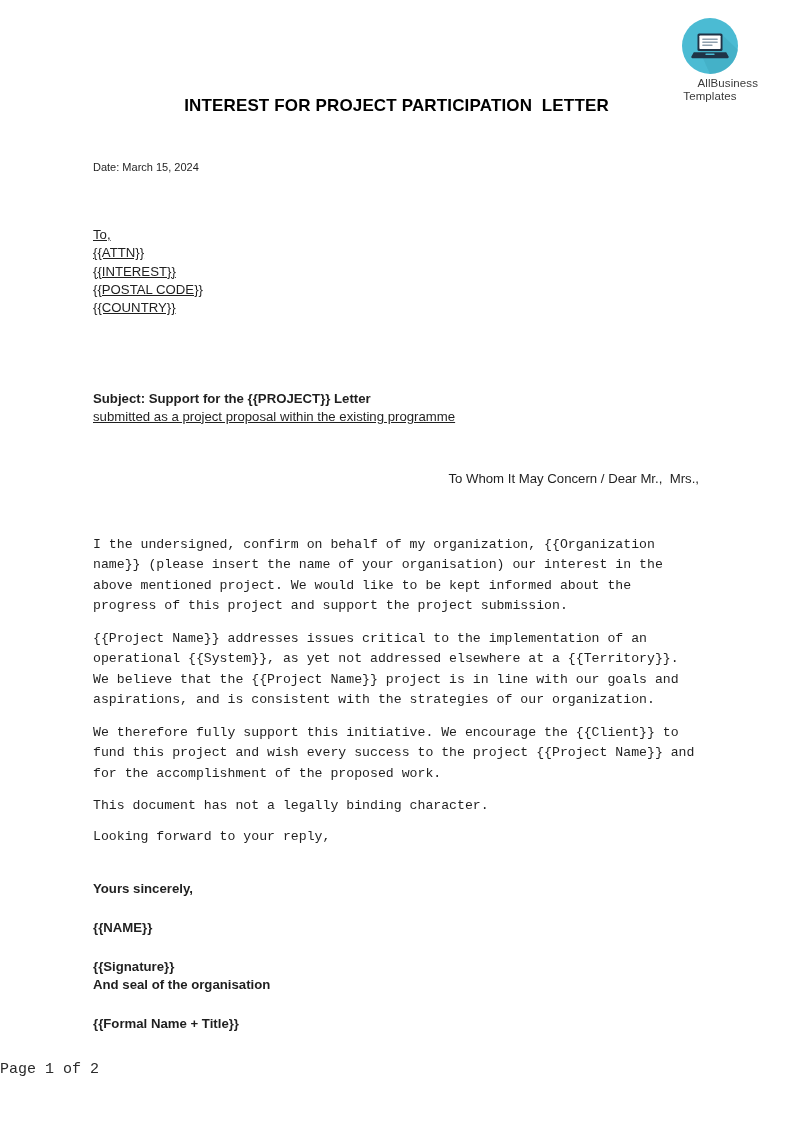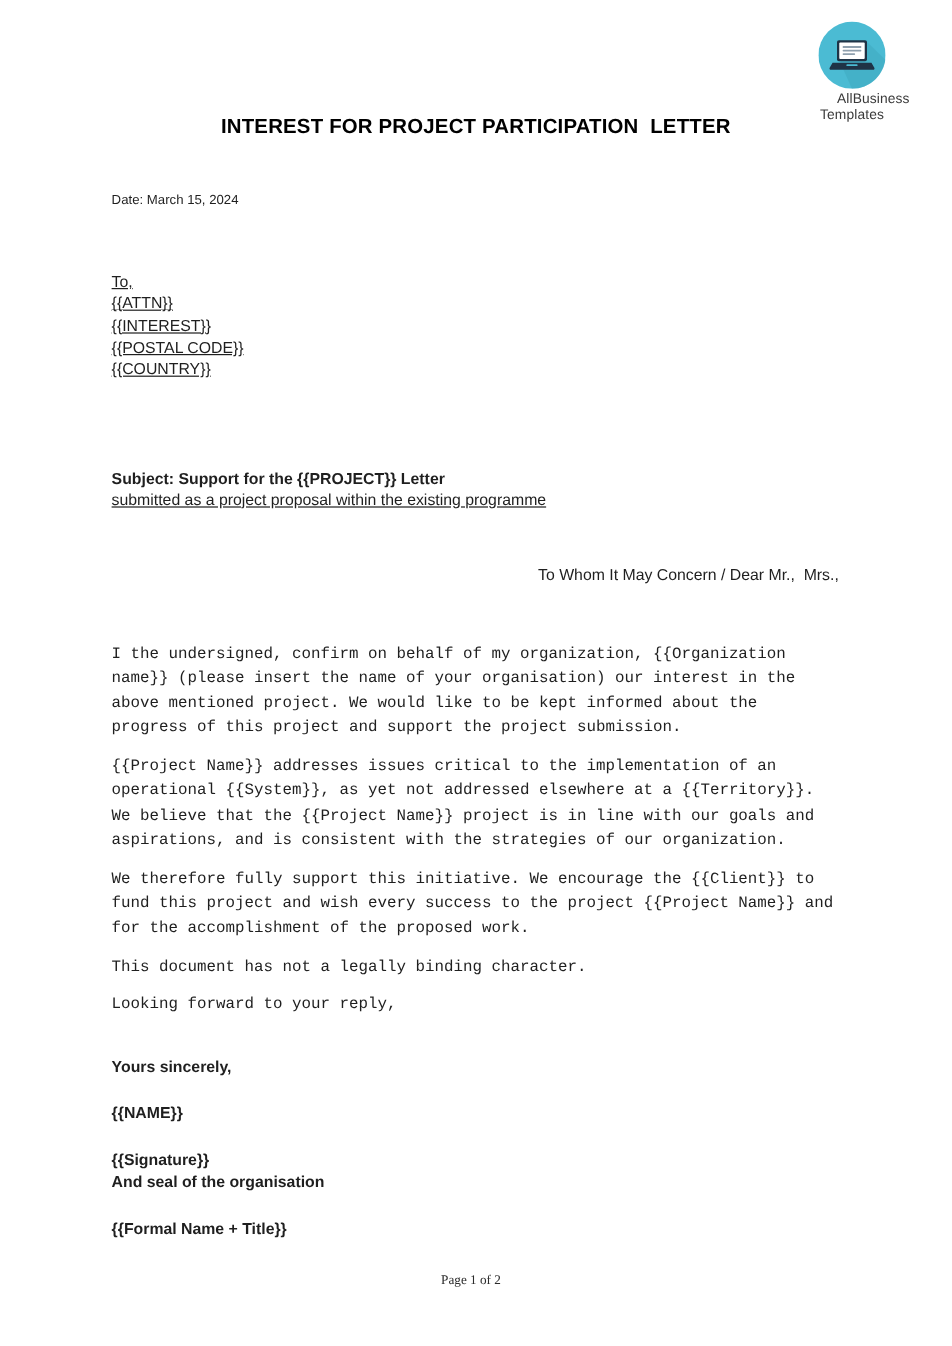--- a/index.html
+++ b/index.html
@@ -128,23 +128,22 @@
   }
   .closing .grp:last-child { margin-bottom: 0; }
   .closing .line { line-height: 18px; }
 
   
   .footer {
     position: absolute;
     top: 1061px;
     left: 0;
     width: 785px;
-    text-align: center;
-    font-family: Liberation Serif, serif;
-    font-size: 11px;
+    font-family: Liberation Mono, monospace;
+    font-size: 15px;
     color: #2b2b2b;
   }
 </style>
 </head>
 <body>
 
 <div class="page">
 
   <div class="logo-block">
     <svg class="logo-mark" viewBox="0 0 56 56" aria-hidden="true">

